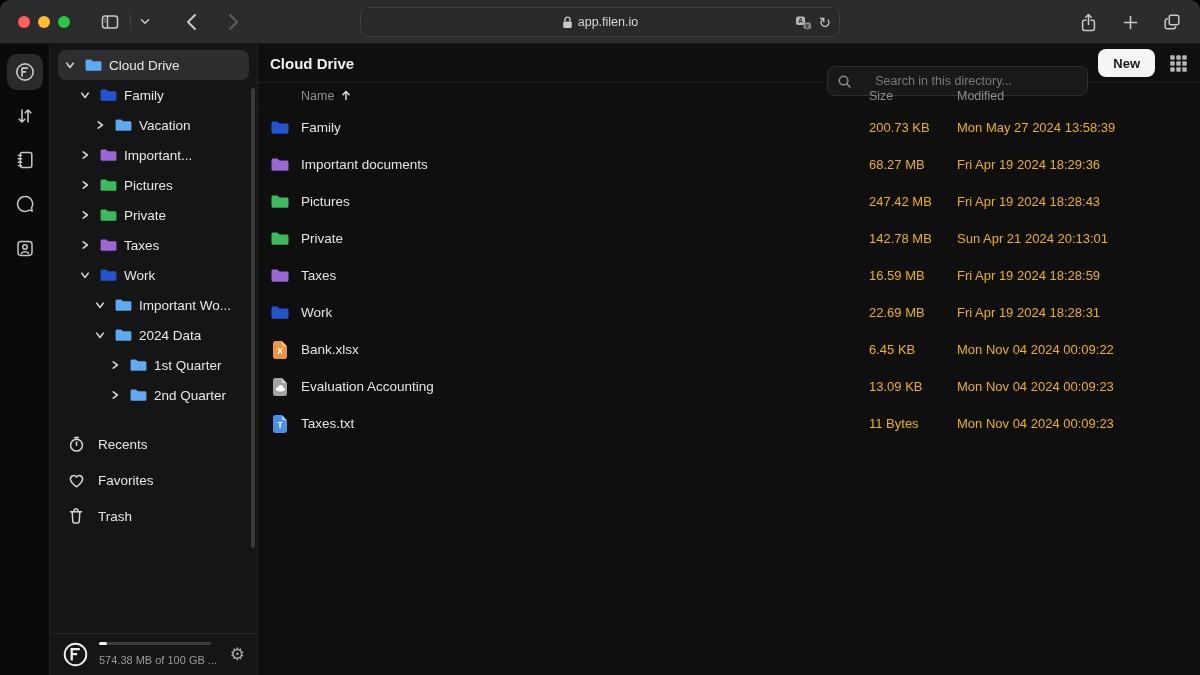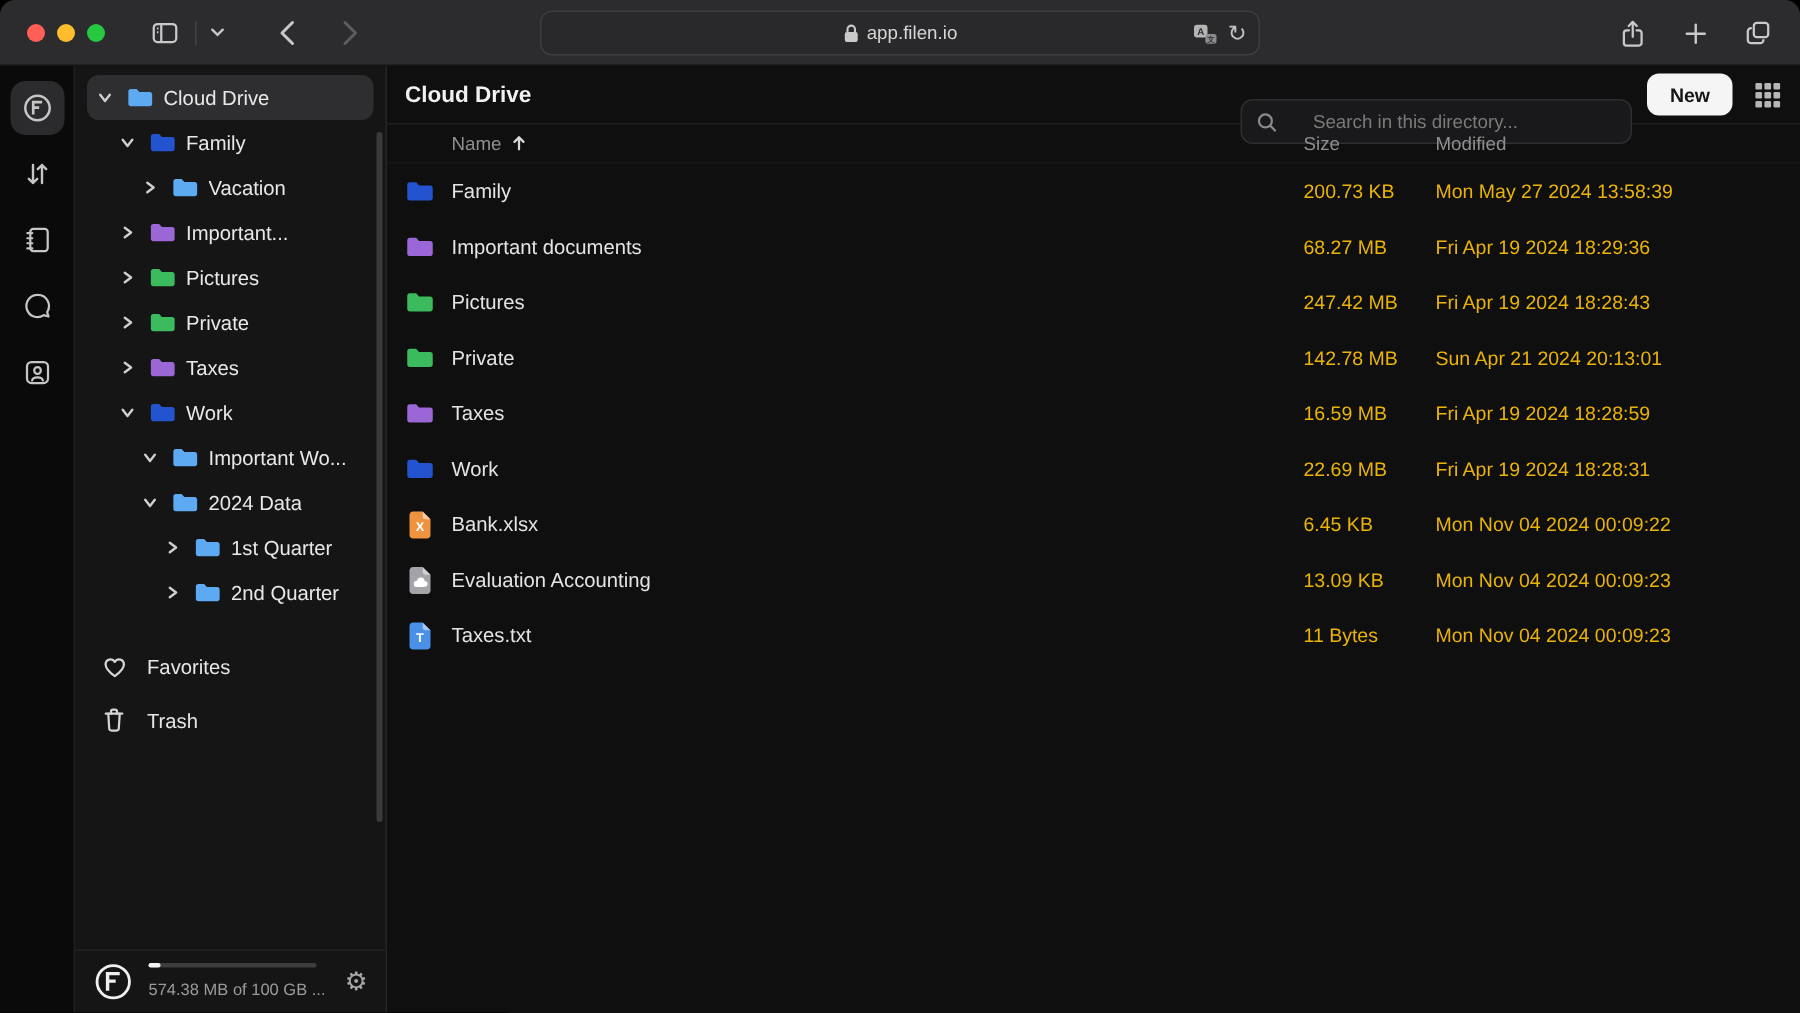--- a/index.html
+++ b/index.html
@@ -389,20 +389,31 @@
               <svg width="19" height="14" viewBox="0 0 20 15">
                 <use href="#svg-folder"></use>
               </svg>
             </span>
           <span class="tlabel">2nd Quarter</span>
         </div>
 
         <div class="shortcuts">
           <div class="scut">
             <span class="sicon">
+              <svg width="17" height="18" viewBox="0 0 17 18" fill="none" stroke="currentColor" stroke-width="1.5" stroke-linecap="round">
+                  <circle cx="8.5" cy="10.2" r="5.9"></circle>
+                  <path d="M8.5 10.2 V7"></path>
+                  <path d="M8.5 4.3 V2.4"></path>
+                  <path d="M6.6 2.4 h3.8"></path>
+                </svg>
+            </span>
+            <span>Recents</span>
+          </div>
+          <div class="scut">
+            <span class="sicon">
               <svg width="17" height="17" viewBox="0 0 17 17" fill="none" stroke="currentColor" stroke-width="1.5" stroke-linejoin="round">
                   <path d="M8.5 14.8 C4.1 11.6 2.4 9.3 2.4 7 a3.3 3.3 0 0 1 6.1-1.8 a3.3 3.3 0 0 1 6.1 1.8 C14.6 9.3 12.9 11.6 8.5 14.8 Z"></path>
                 </svg>
             </span>
             <span>Favorites</span>
           </div>
           <div class="scut">
             <span class="sicon">
               <svg width="16" height="18" viewBox="0 0 16 18" fill="none" stroke="currentColor" stroke-width="1.5" stroke-linecap="round" stroke-linejoin="round">
                   <path d="M2.5 4.8 h11"></path>

